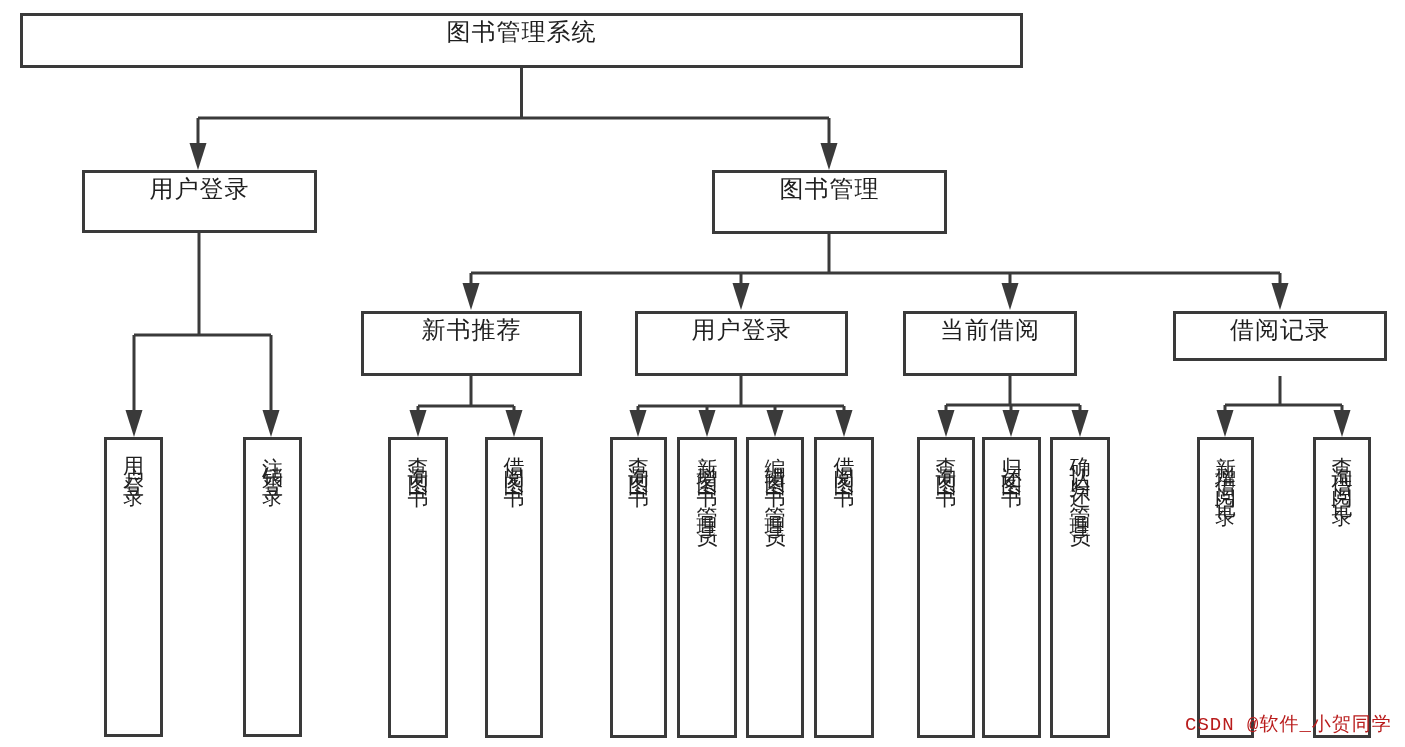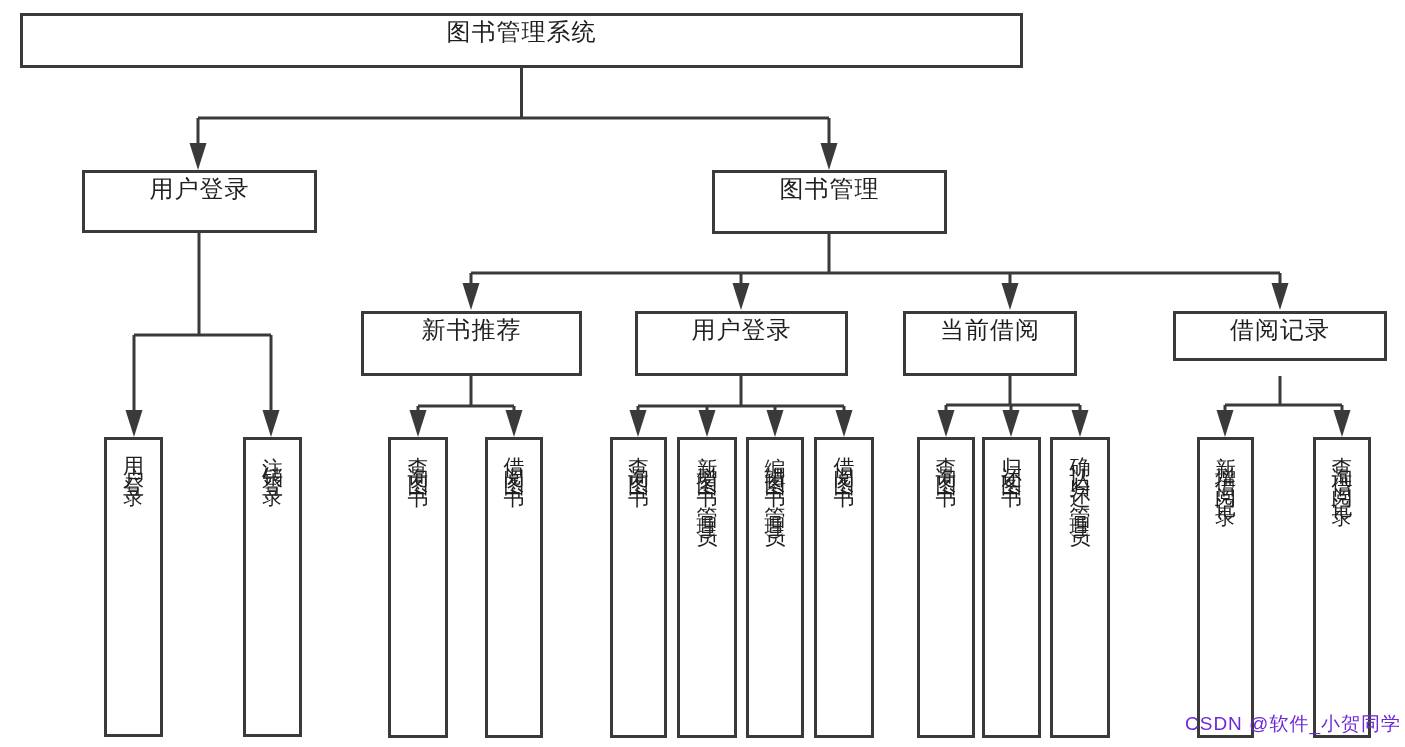--- a/index.html
+++ b/index.html
@@ -33,23 +33,24 @@
     font-size:21px;
     letter-spacing:10px;
     line-height:1.15;
     white-space:nowrap;
   }
   .watermark{
     position:absolute;
     left:1185px;top:711px;
     z-index:3;
     font-size:19px;
-    color:#6d28d9;
+    color:#b91c1c;
     letter-spacing:1px;
     white-space:nowrap;
+    font-family:Liberation Mono, monospace;
   }
 </style>
 </head>
 <body>
 
 <div class="stage">
 
   <svg class="wires" width="1405" height="747" viewBox="0 0 1405 747">
     <g stroke="#3a3a3a" stroke-width="3" fill="none">
 

